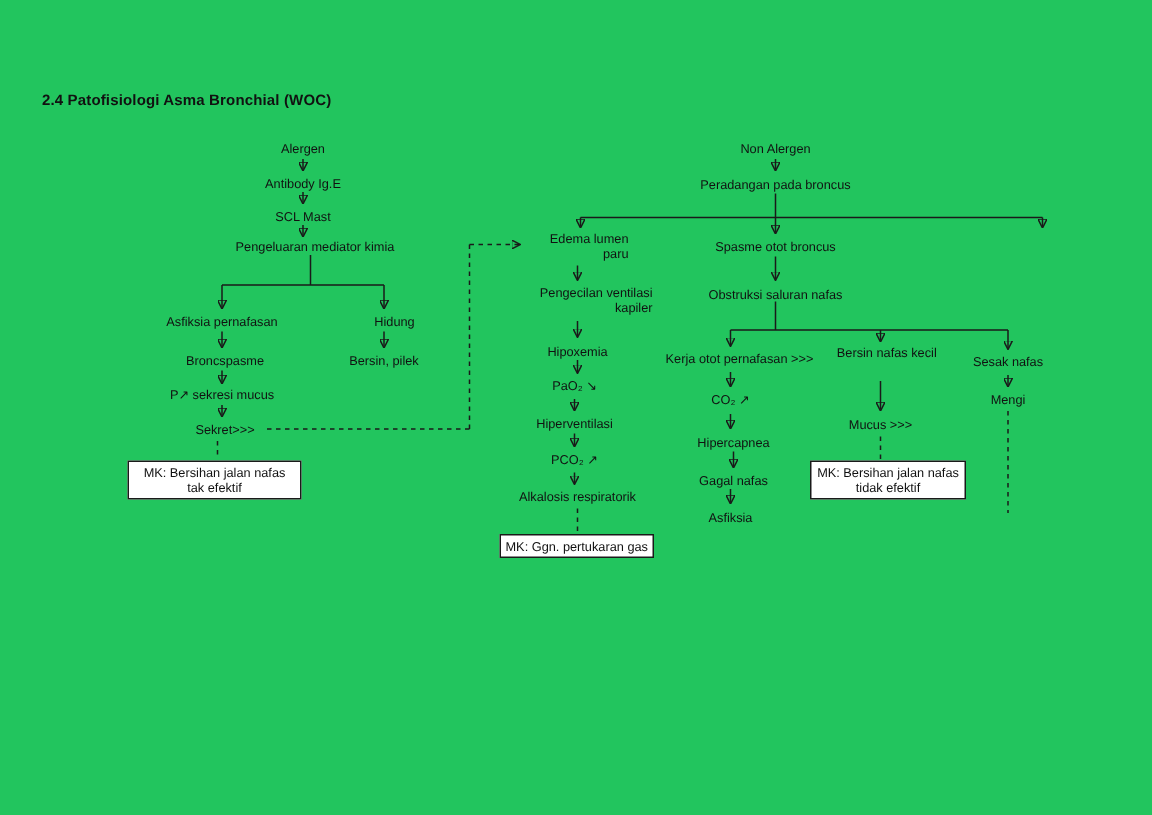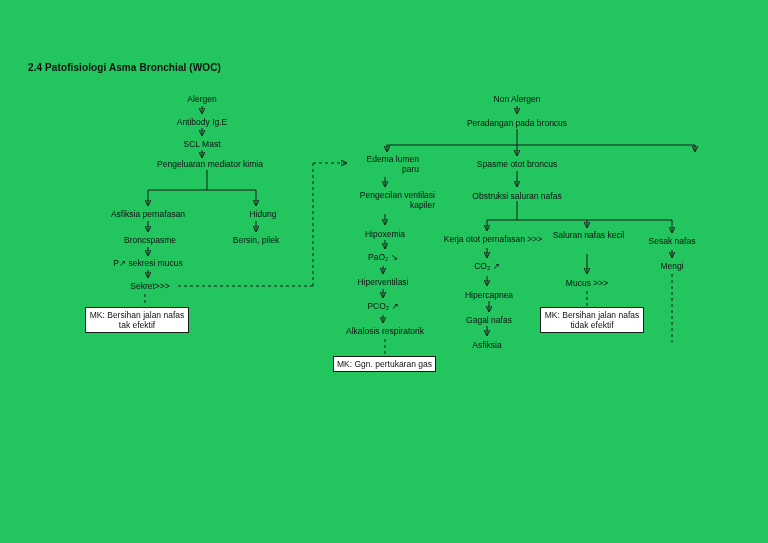--- a/index.html
+++ b/index.html
@@ -81,38 +81,38 @@
   <div class="node" style="left:202px;top:94px">Alergen</div>
   <div class="node" style="left:202px;top:117px">Antibody Ig.E</div>
   <div class="node" style="left:202px;top:139px">SCL Mast</div>
   <div class="node" style="left:210px;top:159px">Pengeluaran mediator kimia</div>
   <div class="node" style="left:148px;top:209px">Asfiksia pernafasan</div>
   <div class="node" style="left:263px;top:209px">Hidung</div>
   <div class="node" style="left:150px;top:235px">Broncspasme</div>
   <div class="node" style="left:148px;top:258px">P↗ sekresi mucus</div>
   <div class="node" style="left:150px;top:281px">Sekret&gt;&gt;&gt;</div>
   <div class="node" style="left:256px;top:235px">Bersin, pilek</div>
-  <div class="mk" style="left:85px;top:307px;width:104px">MK: Bersihan jalan nafas tak efektif</div>
+  <div class="mk" style="left:85px;top:307px;width:116px">MK: Bersihan jalan nafas tak efektif</div>
 
   <div class="node" style="left:517px;top:94px">Non Alergen</div>
   <div class="node" style="left:517px;top:118px">Peradangan pada broncus</div>
   <div class="node wrap" style="left:387px;top:154px;width:64px">Edema lumen paru</div>
   <div class="node" style="left:517px;top:159px">Spasme otot broncus</div>
 
   <div class="node wrap" style="left:385px;top:190px;width:100px">Pengecilan ventilasi kapiler</div>
   <div class="node" style="left:385px;top:229px">Hipoxemia</div>
   <div class="node" style="left:383px;top:252px">PaO₂ ↘</div>
   <div class="node" style="left:383px;top:277px">Hiperventilasi</div>
   <div class="node" style="left:383px;top:301px">PCO₂ ↗</div>
   <div class="node" style="left:385px;top:326px">Alkalosis respiratorik</div>
   <div class="mk" style="left:333px;top:356px;white-space:nowrap">MK: Ggn. pertukaran gas</div>
 
   <div class="node" style="left:517px;top:191px">Obstruksi saluran nafas</div>
   <div class="node" style="left:493px;top:234px">Kerja otot pernafasan &gt;&gt;&gt;</div>
-  <div class="node wrap" style="left:587px;top:230px;width:75px">Saluran nafas kecil</div>
+  <div class="node wrap" style="left:587px;top:230px;width:75px">Bersin nafas kecil</div>
   <div class="node" style="left:672px;top:236px">Sesak nafas</div>
   <div class="node" style="left:487px;top:261px">CO₂ ↗</div>
   <div class="node" style="left:489px;top:290px">Hipercapnea</div>
   <div class="node" style="left:489px;top:315px">Gagal nafas</div>
   <div class="node" style="left:487px;top:340px">Asfiksia</div>
   <div class="node" style="left:587px;top:278px">Mucus &gt;&gt;&gt;</div>
   <div class="mk" style="left:540px;top:307px;width:104px">MK: Bersihan jalan nafas tidak efektif</div>
   <div class="node" style="left:672px;top:261px">Mengi</div>
 
 </div>

